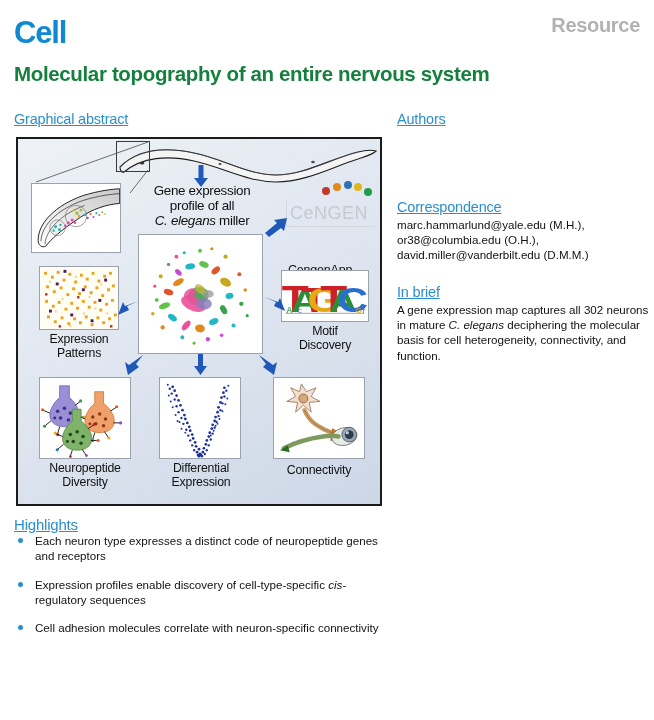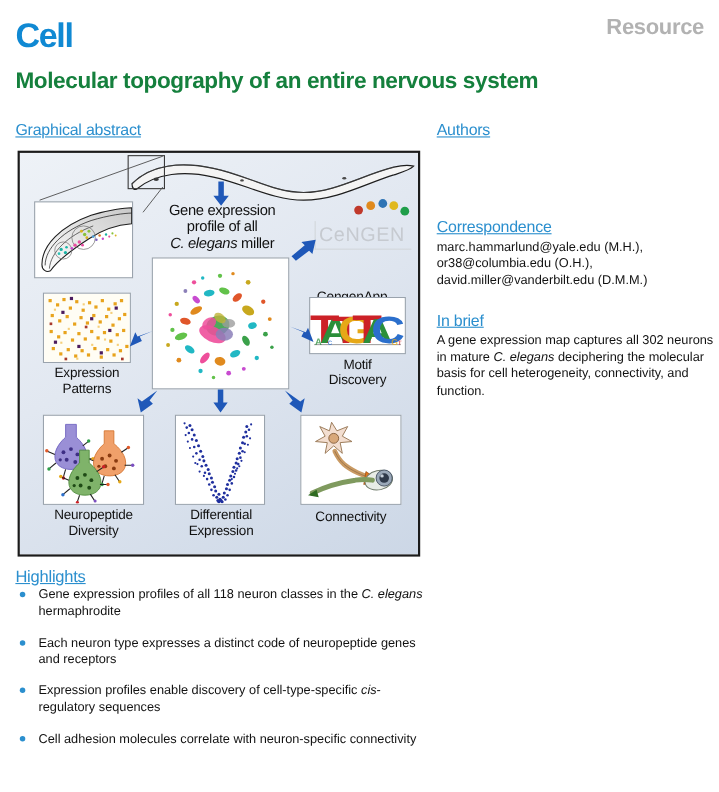--- a/index.html
+++ b/index.html
@@ -116,24 +116,20 @@
     <div>marc.hammarlund@yale.edu (M.H.),</div>
     <div>or38@columbia.edu (O.H.),</div>
     <div>david.miller@vanderbilt.edu (D.M.M.)</div>
   </div>
 
   <div class="rt" id="brief-body">
     <span>A gene expression map captures all 302 neurons in mature </span><i>C. elegans</i><span> deciphering the molecular basis for cell heterogeneity, connectivity, and function.</span>
   </div>
 
   <div class="hl-list">
-    <div class="hl">
-      <span class="dot"></span>
-      <span>Gene expression profiles of all 118 neuron classes in the </span><i>C. elegans</i><span> hermaphrodite</span>
-    </div>
     <div class="hl">
       <span class="dot"></span>
       <span>Each neuron type expresses a distinct code of neuropeptide genes and receptors</span><i></i><span></span>
     </div>
     <div class="hl">
       <span class="dot"></span>
       <span>Expression profiles enable discovery of cell-type-specific </span><i>cis</i><span>-regulatory sequences</span>
     </div>
     <div class="hl">
       <span class="dot"></span>

